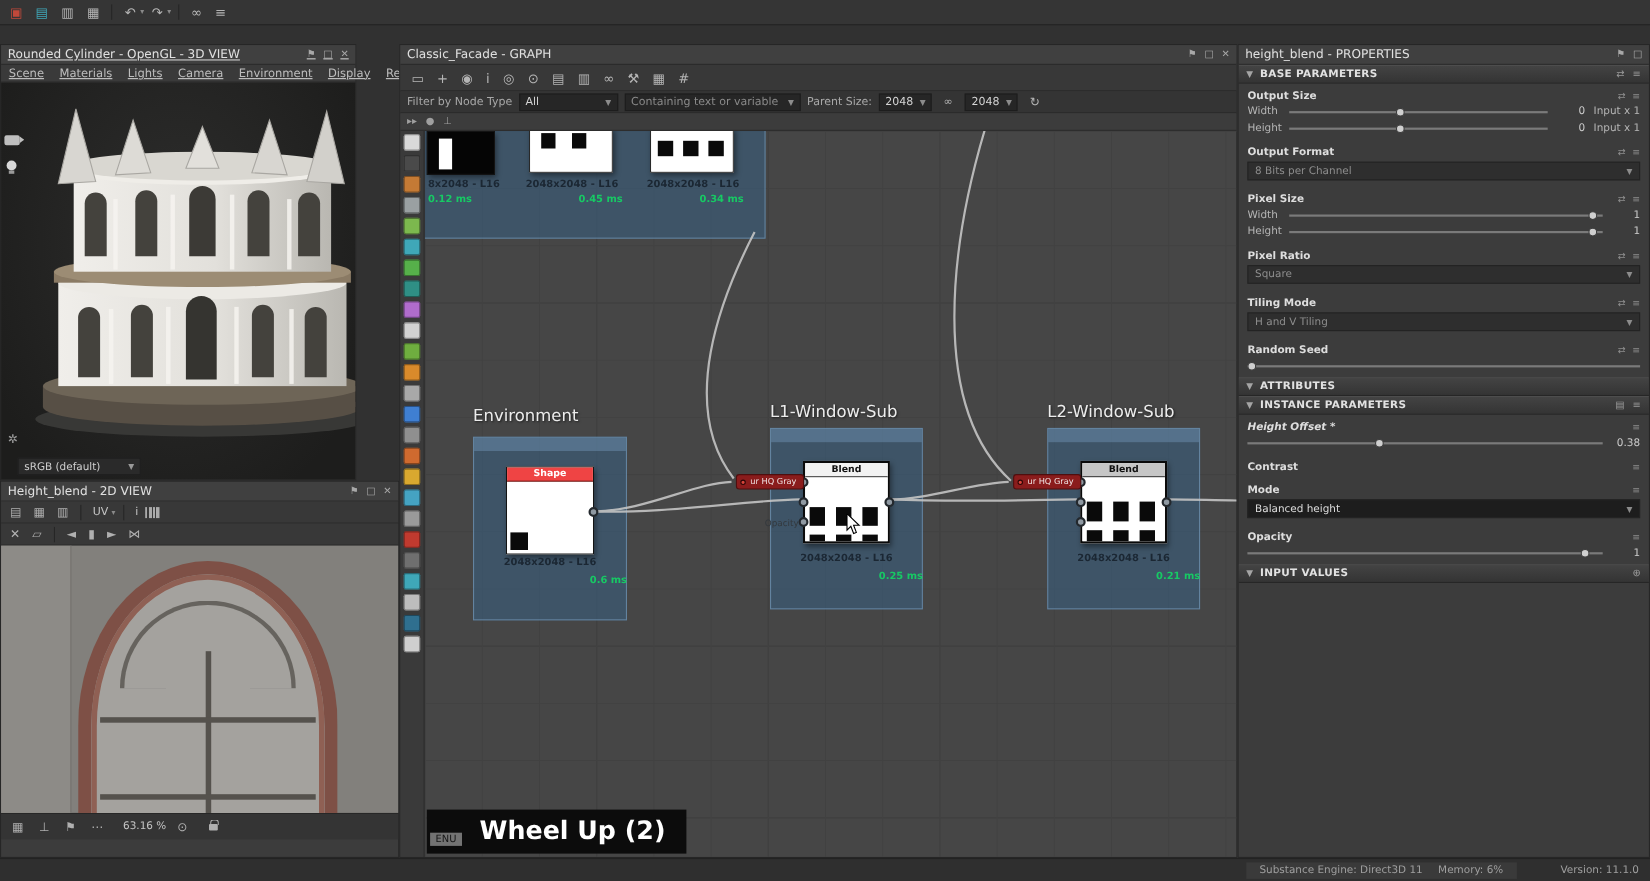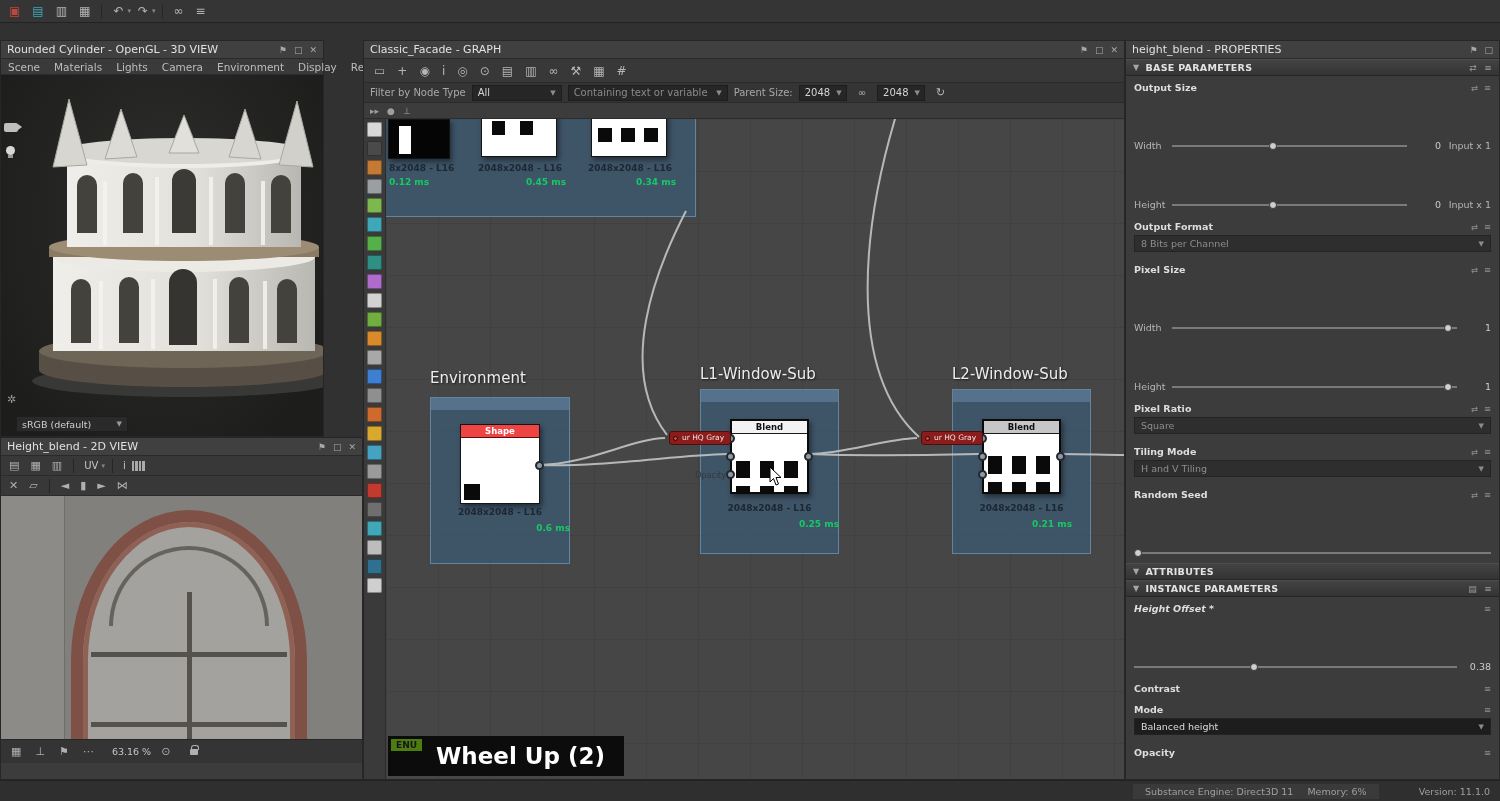--- a/index.html
+++ b/index.html
@@ -18,21 +18,21 @@
   .tbsep { width:1px; height:14px; background:#262626; margin:0 4px; }
   .tbcaret { font-size:7px; color:#8a8a8a; margin-left:-3px; }
 
   
   .panel { position:absolute; background:#3c3c3c; border:1px solid #262626; }
   .ptitle { height:18px; background:#404040; border-bottom:1px solid #2a2a2a;
     display:flex; align-items:center; font-size:11px; color:#e0e0e0; padding:0 6px; }
   .ptitle .ticons { margin-left:auto; display:flex; gap:7px; font-size:9px; color:#a8a8a8; }
 
   
-  #view3d { left:0; top:40px; width:324px; height:397px; }
+  #view3d { left:0; top:40px; width:324px; height:397px;text-decoration:underline; }
   .vmenu { height:16px; background:#3a3a3a; border-bottom:1px solid #2b2b2b;
     display:flex; align-items:center; font-size:10.5px; color:#bdbdbd; }
   .vmenu span { padding:0 7px; }
   .viewport3d { position:relative; width:100%; height:361px; overflow:hidden;
     background:radial-gradient(ellipse at 50% 40%, #2e2e2d 0%, #1d1d1c 85%); }
   .side-tools { position:absolute; left:3px; top:48px; display:flex; flex-direction:column; gap:14px; z-index:5;}
   .cam-ic { width:14px; height:9px; background:#bfbfbf; border-radius:2px; position:relative; }
   .cam-ic:before { content:""; position:absolute; right:-4px; top:1px; border-left:4px solid #bfbfbf;
     border-top:3px solid transparent; border-bottom:3px solid transparent; }
   .bulb-ic { width:9px; height:9px; background:#d8d8d8; border-radius:50%; position:relative; margin-left:2px;}
@@ -112,37 +112,37 @@
   .port { position:absolute; width:9px; height:9px; border-radius:50%; background:#8f99a2;
     border:2px solid #23282d; z-index:5; }
   .nsize { position:absolute; z-index:3; font-size:9px; font-weight:bold; color:#1b2733; text-align:center; }
   .ntime { position:absolute; z-index:3; font-size:9px; font-weight:bold; color:#17c964; text-align:right; }
   .mini-node { position:absolute; z-index:4; height:14px; background:#8a1c1c; border:1px solid #4f0e0e;
     border-radius:3px; color:#f0e3e3; font-size:7.5px; line-height:12px; padding:0 6px 0 12px; white-space:nowrap; }
   .mini-node .mdot { position:absolute; left:3px; top:4px; width:5px; height:5px; border-radius:50%; background:#d8453a; border:1px solid #2b0606;}
   .portlabel { position:absolute; z-index:3; font-size:8px; color:#33383d; }
   .overlay-hint { position:absolute; z-index:10; background:#0c0c0c; color:#ffffff;
     font-size:23px; font-weight:bold; display:flex; align-items:center; padding-left:48px; }
-  .enu-badge { position:absolute; left:3px; top:3px; background:#4d7c0f; color:#161616;
-    font-size:9px; font-weight:bold; padding:1px 5px; }
+  .enu-badge { position:absolute; left:3px; top:21px; background:#737373; color:#161616;
+    font-size:9px; font-weight:normal; padding:1px 5px; }
   .cursor { position:absolute; z-index:11; }
 
   
   #props { left:1125px; top:40px; width:375px; height:740px; overflow:hidden; }
   .sect { height:17px; display:flex; align-items:center; background:linear-gradient(#434343,#343434);
     border-top:1px solid #4d4d4d; border-bottom:1px solid #262626; font-size:9.5px; font-weight:bold;
     color:#e2e2e2; padding:0 7px; gap:6px; letter-spacing:.3px; }
   .sect .chev { color:#a5a5a5; font-size:8px; }
   .sect .sicons { margin-left:auto; display:flex; gap:7px; font-size:9px; color:#9a9a9a; font-weight:normal; }
   .pgroup { padding:5px 0 3px; }
   .plabel-row { display:flex; align-items:center; padding:0 8px; height:13px; }
   .plabel { font-size:9.5px; font-weight:bold; color:#dedede; }
   .plabel.ital { font-style:italic; }
   .picons { margin-left:auto; display:flex; gap:6px; font-size:8.5px; color:#8f8f8f; }
-  .prow { display:flex; align-items:center; height:15px; padding:0 8px; gap:6px;margin-top:44px; }
+  .prow { display:flex; align-items:center; height:15px; padding:0 8px; gap:6px; }
   .psub { width:32px; font-size:9.5px; color:#b5b5b5; flex:0 0 auto; }
   .ptrack { flex:1; height:2px; background:#7a7a7a; position:relative; }
   .phandle { position:absolute; top:-3px; width:8px; height:8px; border-radius:50%;
     background:#cfcfcf; border:1px solid #3d3d3d; margin-left:-4px; }
   .pval { width:28px; text-align:right; font-size:9.5px; color:#cccccc; flex:0 0 auto; }
   .punit { width:44px; font-size:9.5px; color:#b5b5b5; text-align:right; flex:0 0 auto; }
   .pdd { height:17px; margin:2px 8px 3px; background:#2e2e2e; border:1px solid #232323;
     display:flex; align-items:center; padding:0 6px; font-size:9.5px; color:#8d8d8d; }
   .pdd.active { background:#1d1d1d; color:#dddddd; }
   .pdd .caret { margin-left:auto; font-size:7px; color:#8c8c8c; }
@@ -489,21 +489,21 @@
             <div class="sq" style="left:4px; top:48px; width:14px; height:20px;"></div>
             <div class="sq" style="left:28px; top:48px; width:14px; height:20px;"></div>
             <div class="sq" style="left:52px; top:48px; width:14px; height:20px;"></div>
           </div>
           <span class="port" style="left:-6px; top:13px;"></span>
           <span class="port" style="left:-6px; top:31px;"></span>
           <span class="port" style="left:-6px; top:49px;"></span>
           <span class="port" style="right:-6px; top:31px;"></span>
         </div>
         <div class="nsize" style="left:566px; top:384px; width:139px;">2048x2048 - L16</div>
-        <div class="ntime" style="left:566px; top:400px; width:120px;">0.21 ms</div>
+        <div class="ntime" style="left:566px; top:400px; width:139px;">0.21 ms</div>
 
         <svg class="cursor" style="left:383px; top:348px;" width="14" height="20" viewBox="0 0 14 20">
           <polygon points="1,0 1,15 4.5,11.5 7,18 9.5,17 7,10.5 12,10.5" fill="#ffffff" stroke="#000000" stroke-width="1"></polygon>
         </svg>
 
         <div class="overlay-hint" style="left:2px; top:617px; width:236px; height:40px;">
           <span class="enu-badge">ENU</span>
           <span>Wheel Up (2)</span>
         </div>
       </div>

